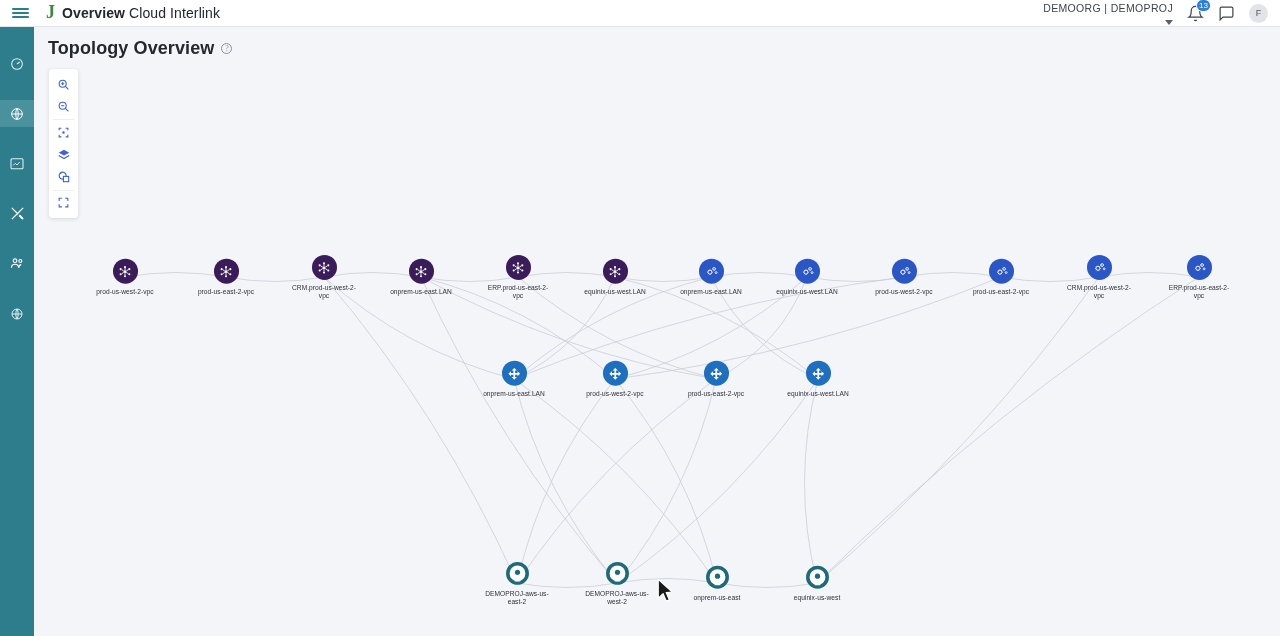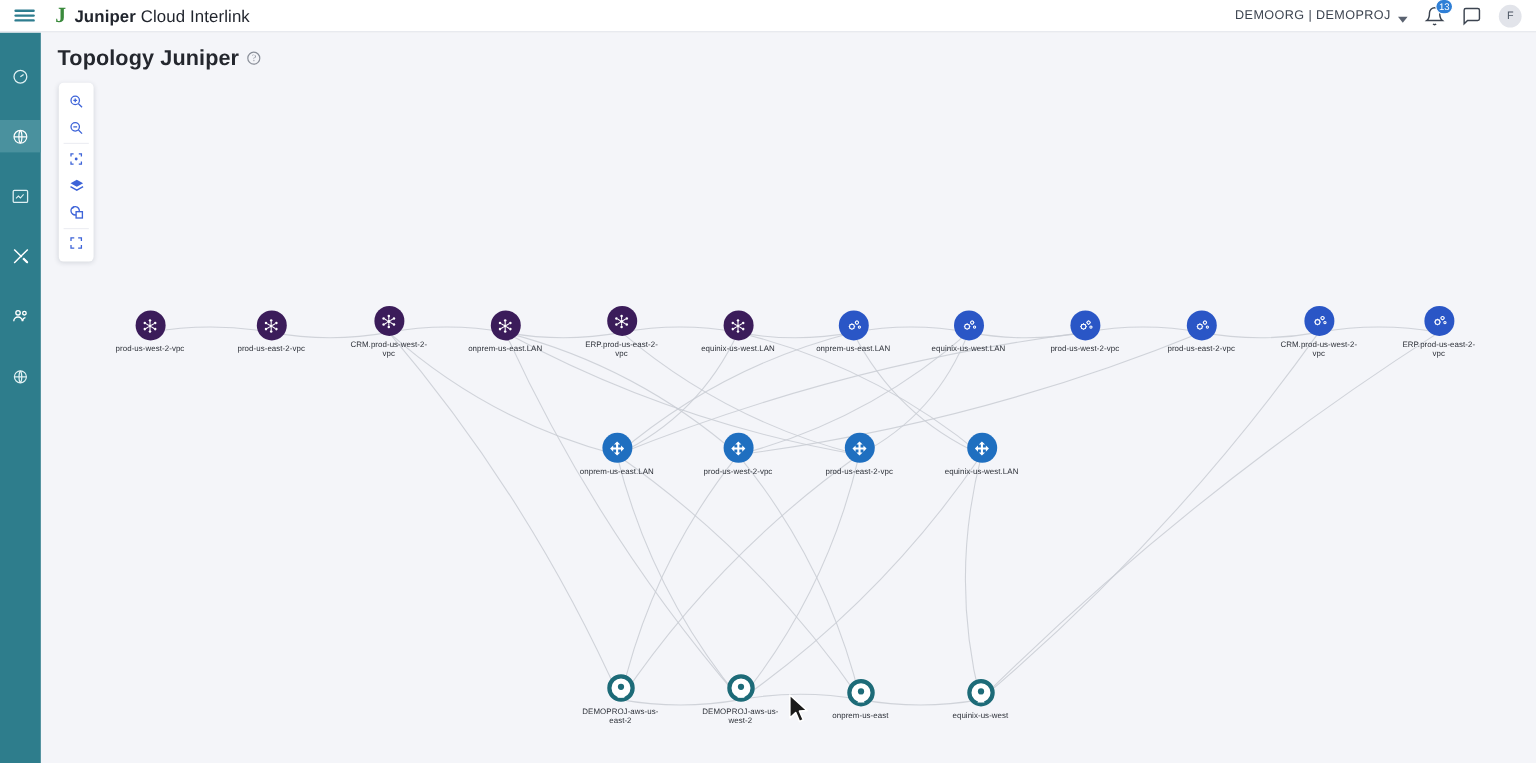--- a/index.html
+++ b/index.html
@@ -43,20 +43,21 @@
   #brand .btext span { font-weight: normal; }
 
   #header-right {
     margin-left: auto; display: flex; align-items: center;
     gap: 14px; padding-right: 12px; height: 27px;
   }
   #org-switcher {
     display: flex; align-items: flex-end; gap: 6px;
     font-size: 10.5px; color: #3c4450; letter-spacing: .35px;
     cursor: pointer;
+    flex-direction: column;
   }
   .chev {
     width: 0; height: 0;
     border-left: 4.5px solid transparent;
     border-right: 4.5px solid transparent;
     border-top: 5.5px solid #5a6270;
   }
   .hdr-icon { position: relative; cursor: pointer; display: flex; align-items: center; }
   .badge {
     position: absolute; top: -6px; right: -7px;
@@ -163,21 +164,21 @@
 <div id="header">
   <div id="hamburger">
     <div>
       <div class="bar"></div>
         <div class="bar"></div>
         <div class="bar"></div>
     </div>
   </div>
   <div id="brand">
     <span class="jlogo">J</span>
-    <span class="btext"><b>Juniper</b><span> Cloud Interlink</span></span>
+    <span class="btext"><b>Overview</b><span> Cloud Interlink</span></span>
   </div>
 
   <div id="header-right">
     <div id="org-switcher">
       <span>DEMOORG | DEMOPROJ</span>
       <span class="chev"></span>
     </div>
 
     <div class="hdr-icon">
       <svg width="17" height="17" viewBox="0 0 24 24" fill="none" stroke="#3c4450" stroke-width="1.7">
@@ -233,21 +234,21 @@
     <svg width="16" height="16" viewBox="0 0 24 24" fill="none" stroke="#dff0f2" stroke-width="1.5">
       <circle cx="12" cy="12" r="7.5"></circle>
       <path d="M4.5 12h15M12 4.5c2.3 2.4 2.3 12.6 0 15M12 4.5c-2.3 2.4-2.3 12.6 0 15"></path>
     </svg>
   </div>
 </div>
 
 <div id="canvas">
 
   <div id="page-title">
-    <h1>Topology Juniper</h1>
+    <h1>Topology Overview</h1>
     <div class="help-circle">?</div>
   </div>
 
   <div id="toolbar">
     <div class="tool">
       <svg width="13" height="13" viewBox="0 0 24 24" fill="none" stroke="#3d63d8" stroke-width="2">
         <circle cx="10.5" cy="10.5" r="6.5"></circle>
           <path d="M15.5 15.5L21 21M7.6 10.5h5.8M10.5 7.6v5.8"></path>
       </svg>
     </div>

